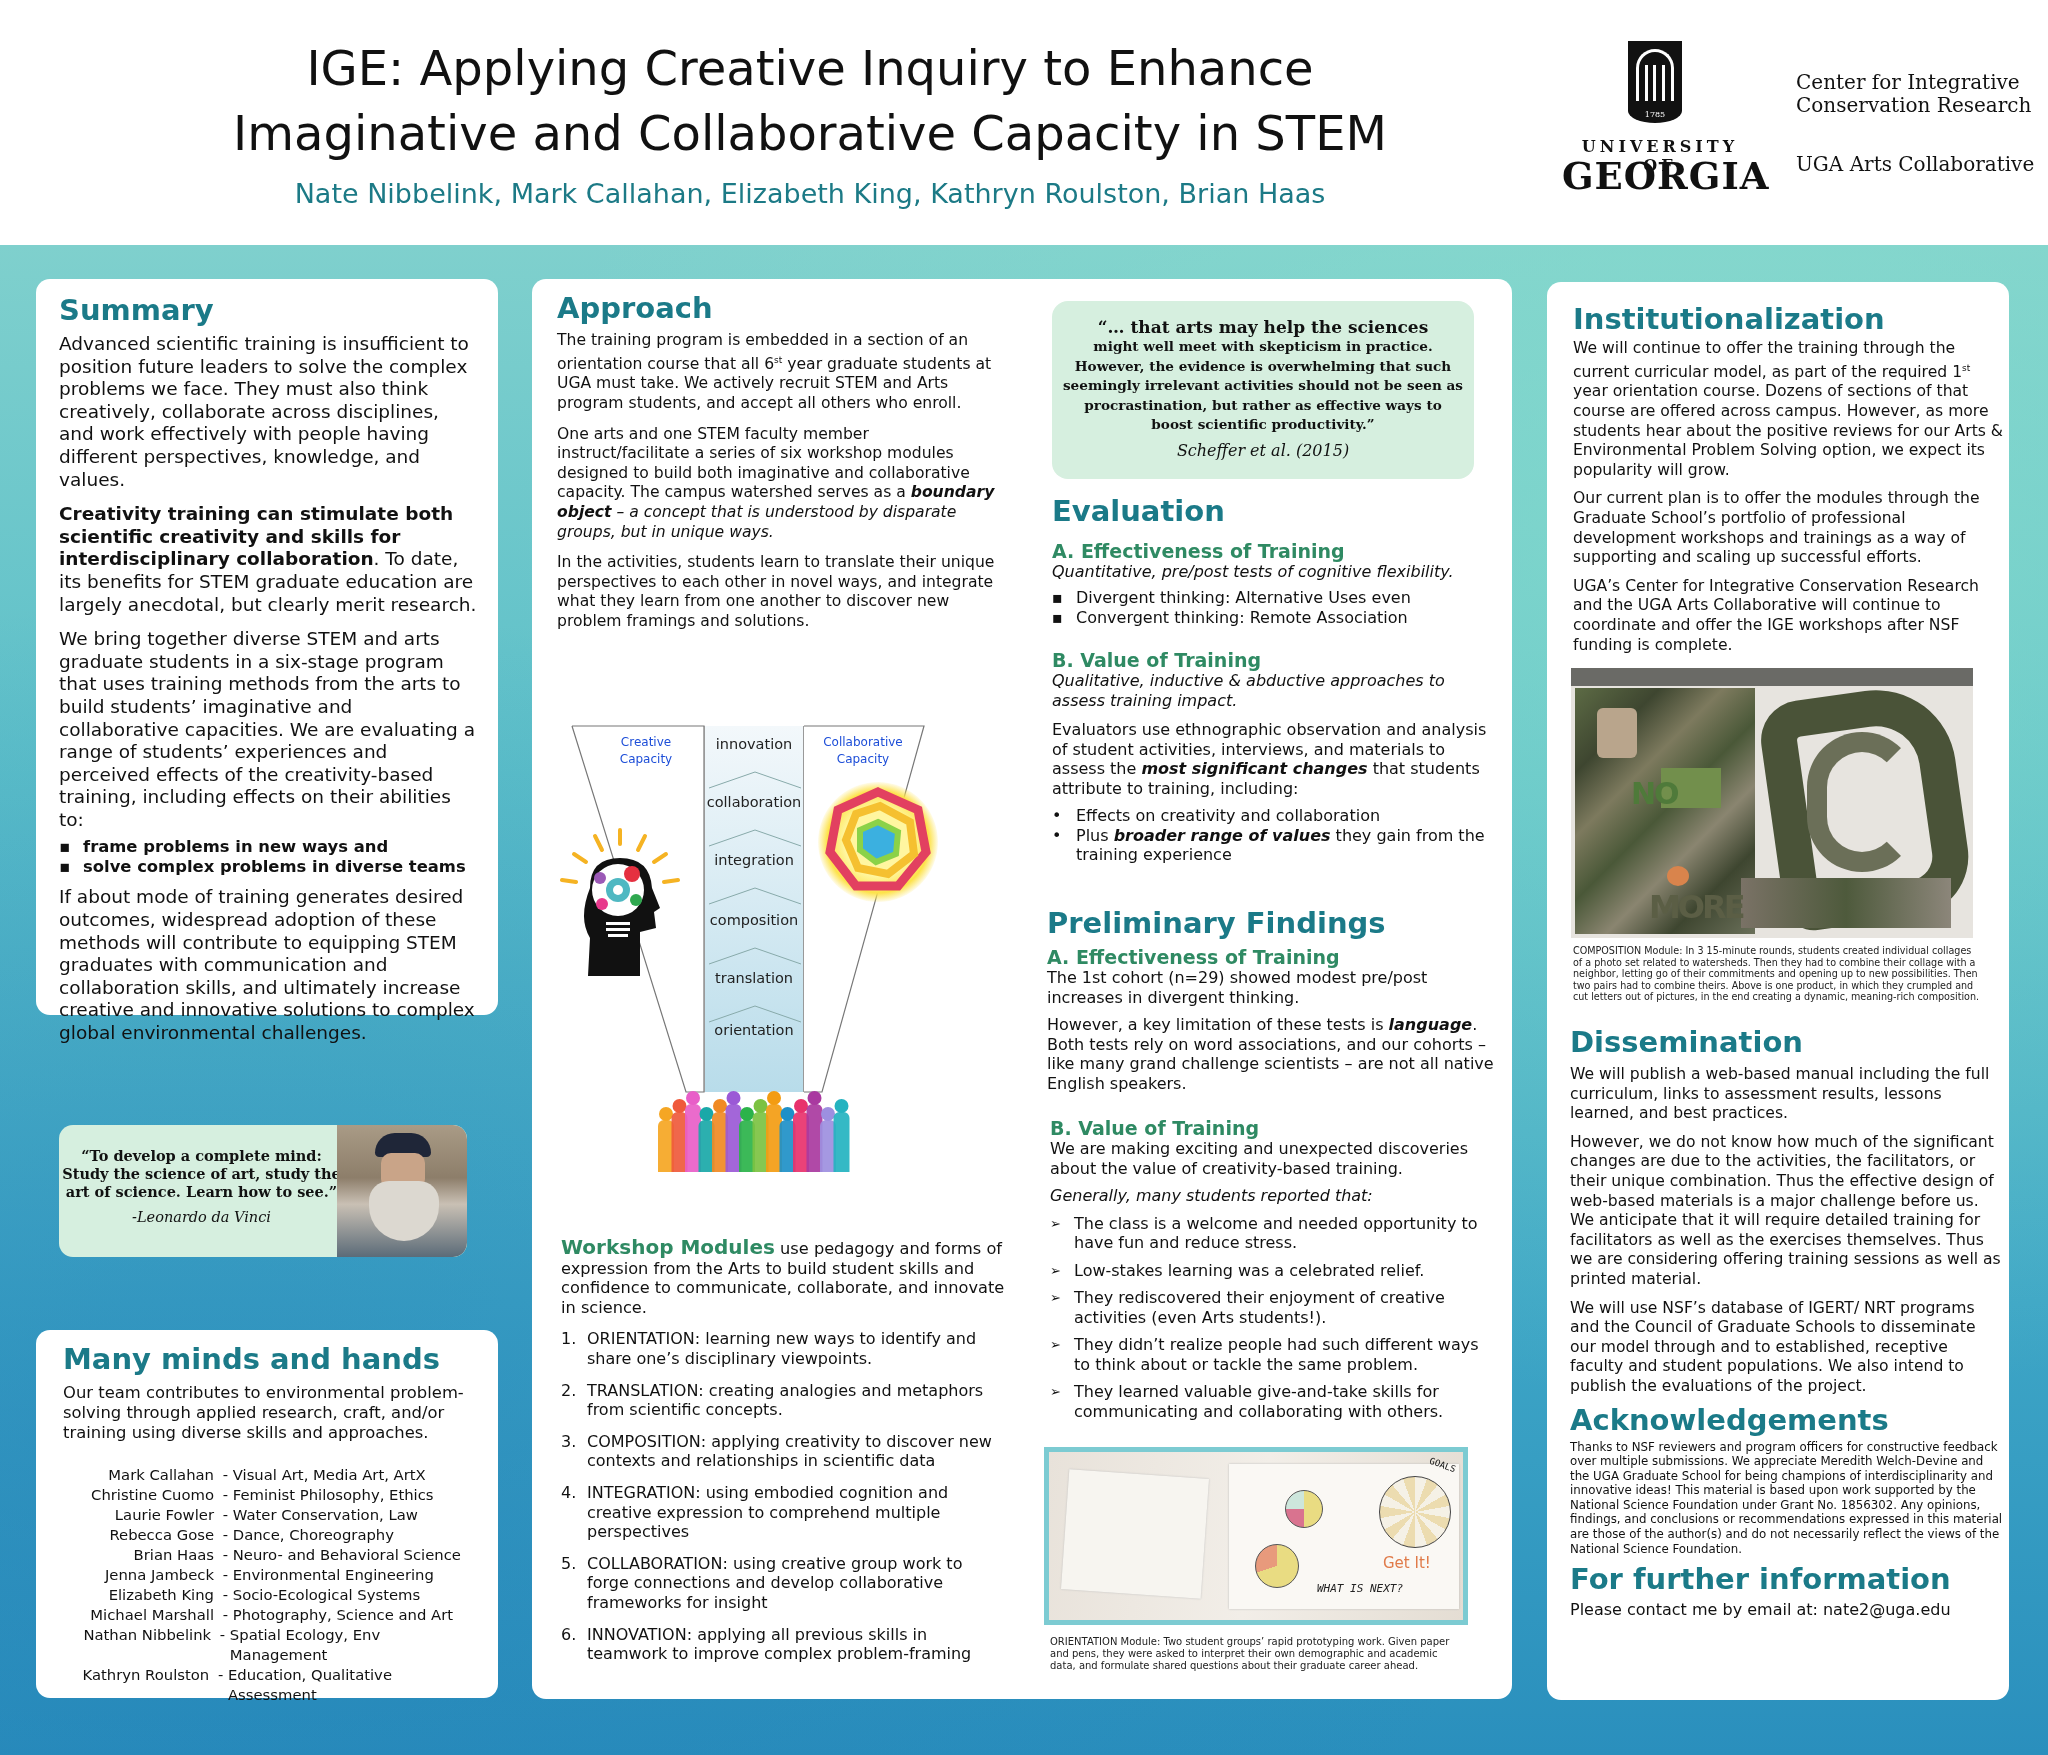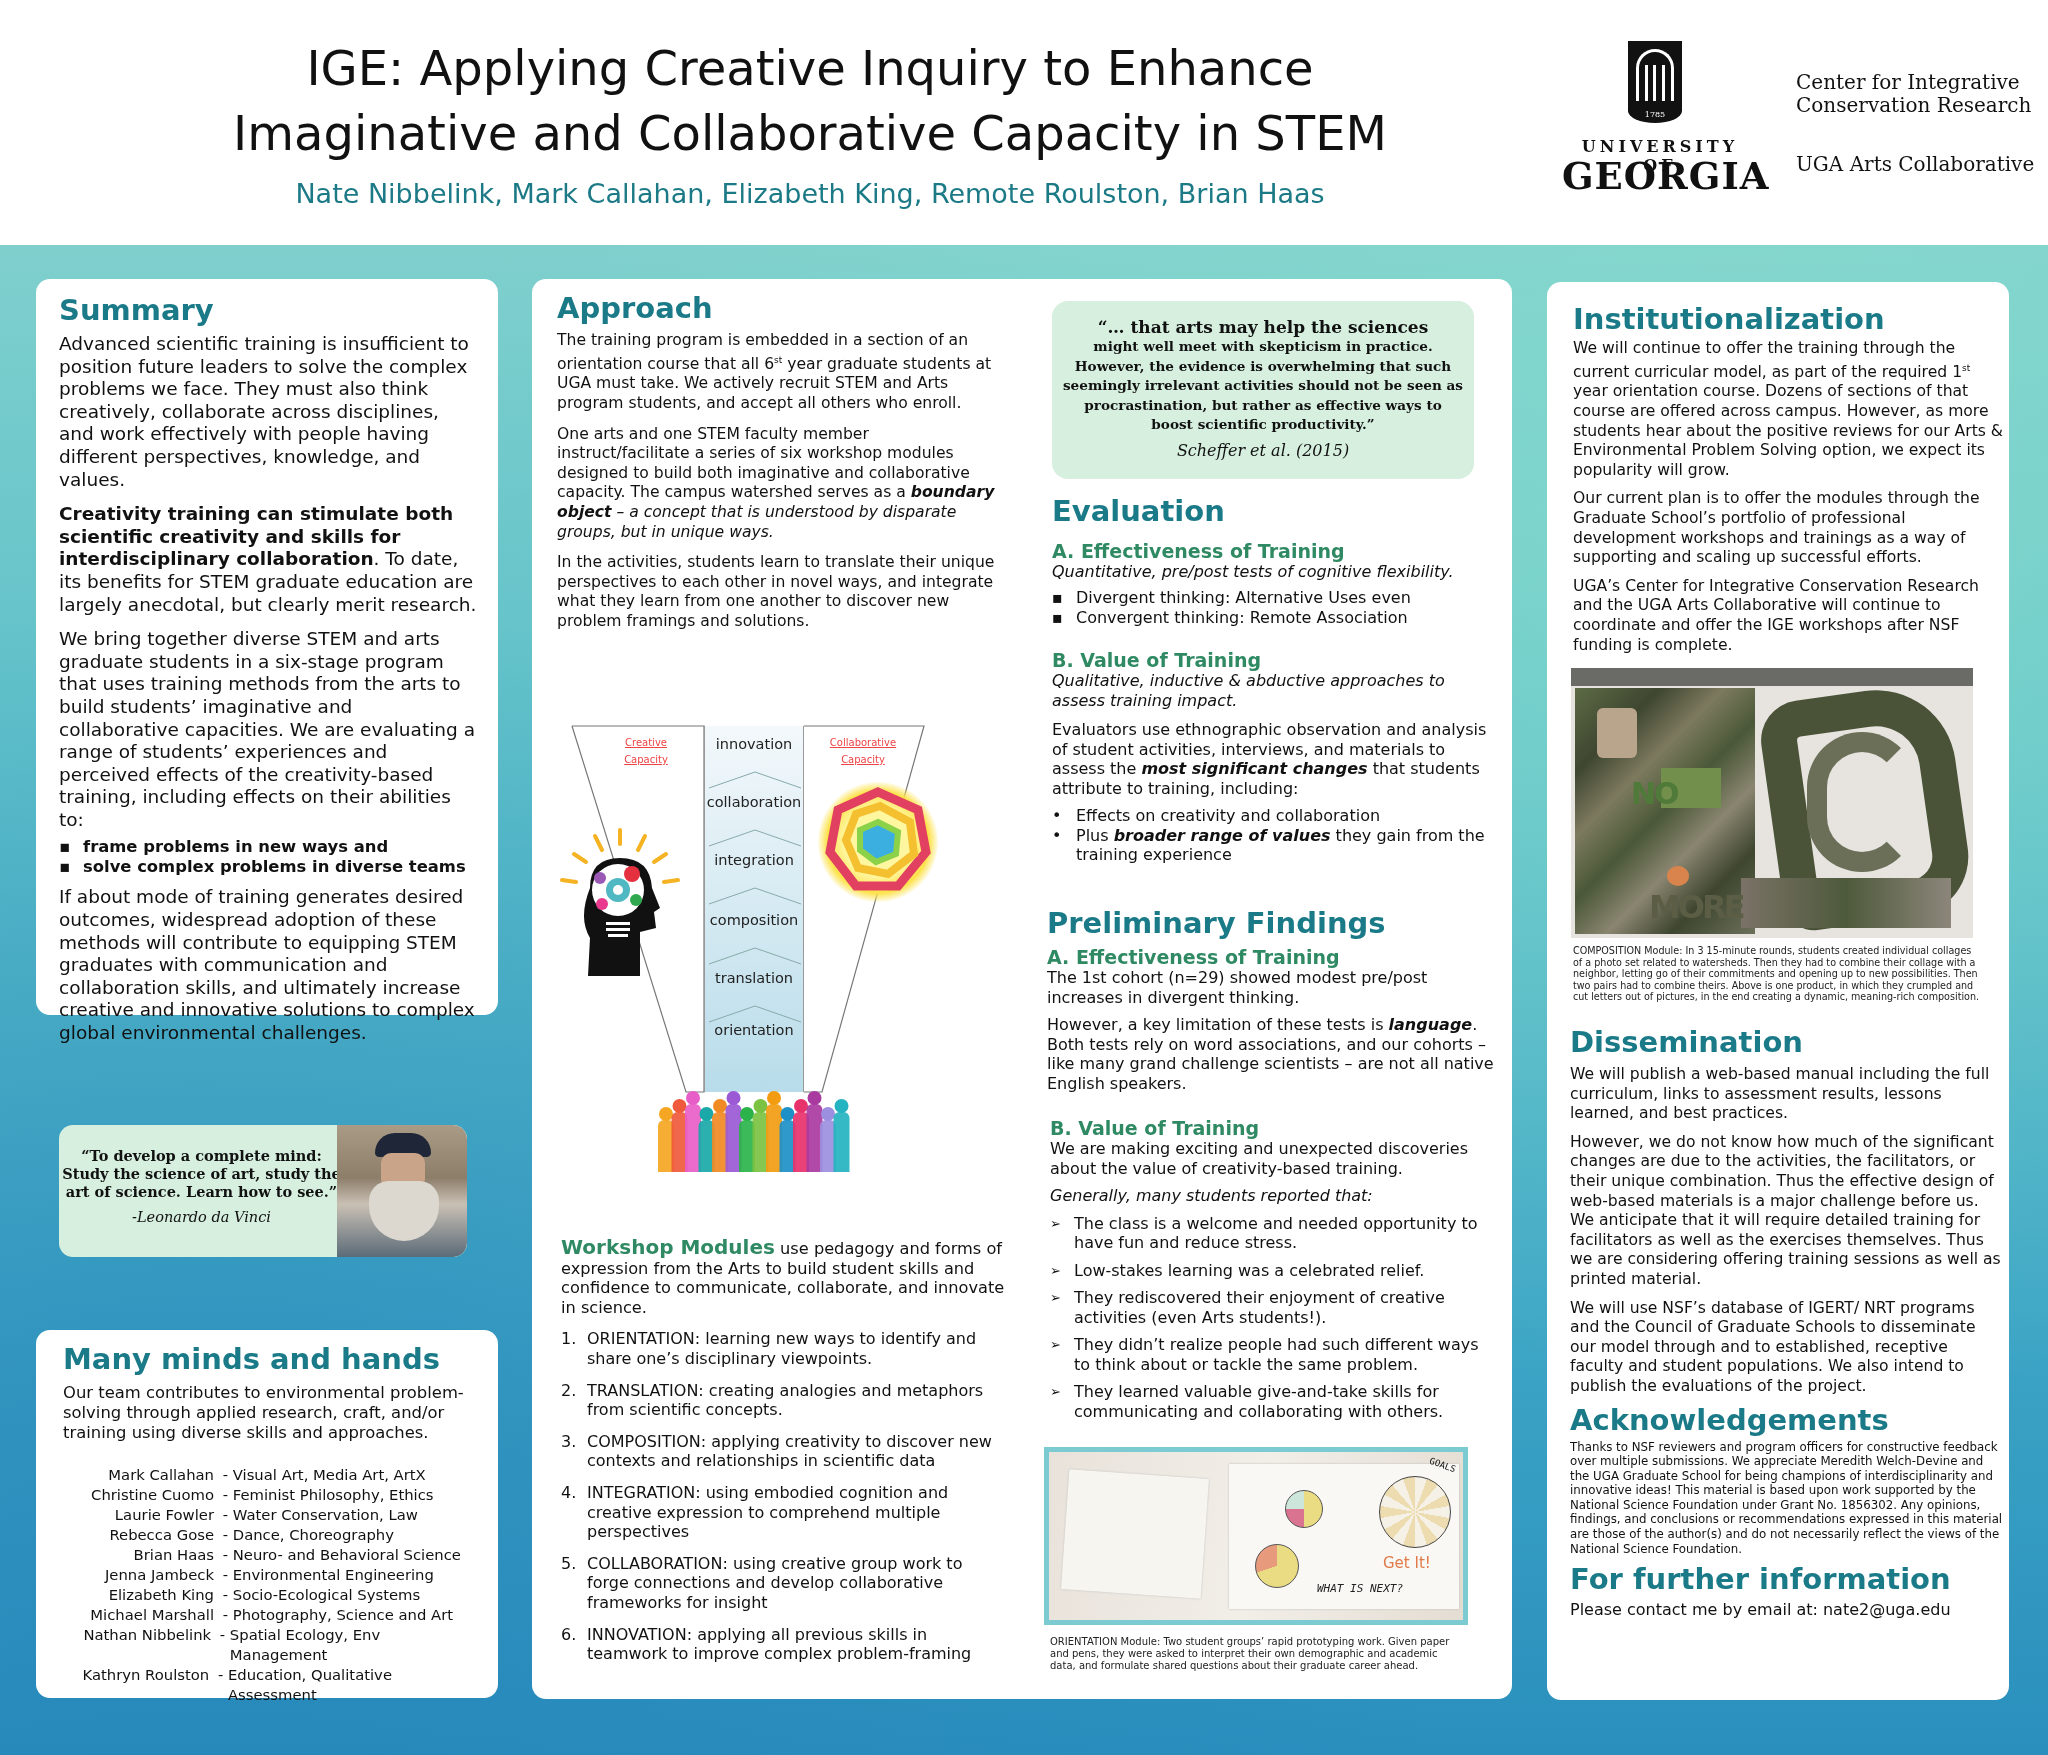--- a/index.html
+++ b/index.html
@@ -68,35 +68,35 @@
   .ol li .n { width: 26px; flex: none; }
 
   
   .diagram { position:absolute; left:546px; top:712px; width:440px; height:460px; }
   .steps-col {
     position:absolute; left:158px; top:14px; width:100px; height:366px;
     background: linear-gradient(180deg, #f3f8fb 0%, #b8dcea 100%);
     border-left:1px solid #999; border-right:1px solid #999;
   }
   .step-label { position:absolute; left:0; width:100%; text-align:center; font-size:14.5px; color:#222; }
-  .cap-label { position:absolute; font-size:10px; line-height:17px; text-align:center; color:#ef4444;text-decoration:underline; }
+  .cap-label { position:absolute; font-size:12px; line-height:17px; text-align:center; color:#1d4ed8; }
   .photo {
     position:absolute; overflow:hidden;
   }
   .caption { font-size: 10px; line-height: 12.2px; color: #222; }
 </style>
 </head>
 <body>
 
 <div class="header">
   <div class="title">
     <div>IGE: Applying Creative Inquiry to Enhance</div>
     <div>Imaginative and Collaborative Capacity in STEM</div>
   </div>
-  <div class="authors">Nate Nibbelink, Mark Callahan, Elizabeth King, Remote Roulston, Brian Haas</div>
+  <div class="authors">Nate Nibbelink, Mark Callahan, Elizabeth King, Kathryn Roulston, Brian Haas</div>
 
   <div class="uga-logo">
     <div class="arch">
       <div class="inner"></div>
       <div class="col" style="left:17px"></div>
       <div class="col" style="left:25px"></div>
       <div class="col" style="left:34px"></div>
       <div class="year">1785</div>
     </div>
     <div class="uga-small">UNIVERSITY OF</div>

